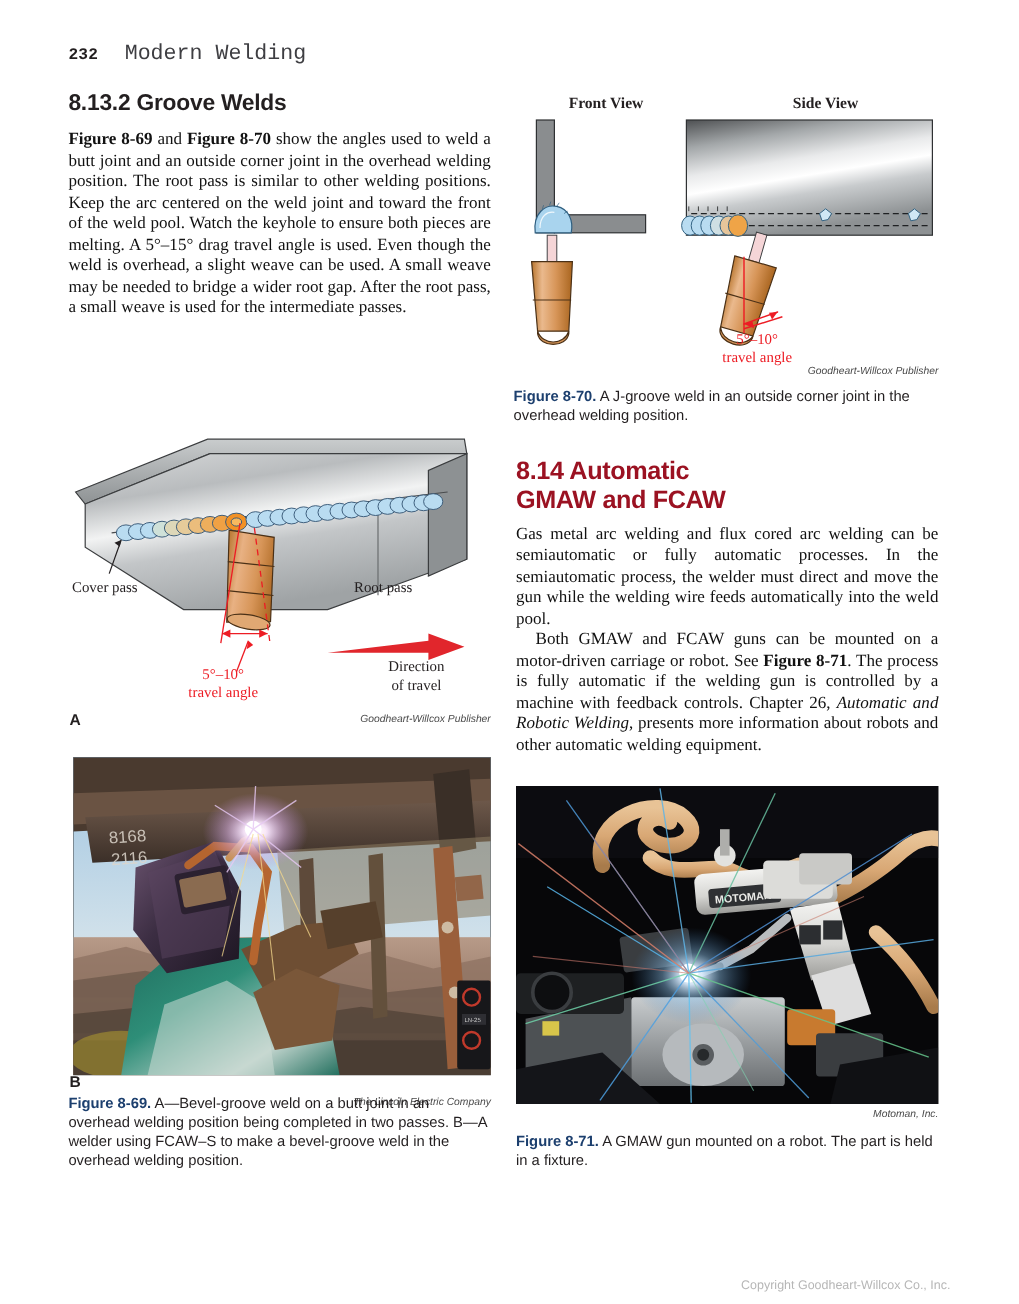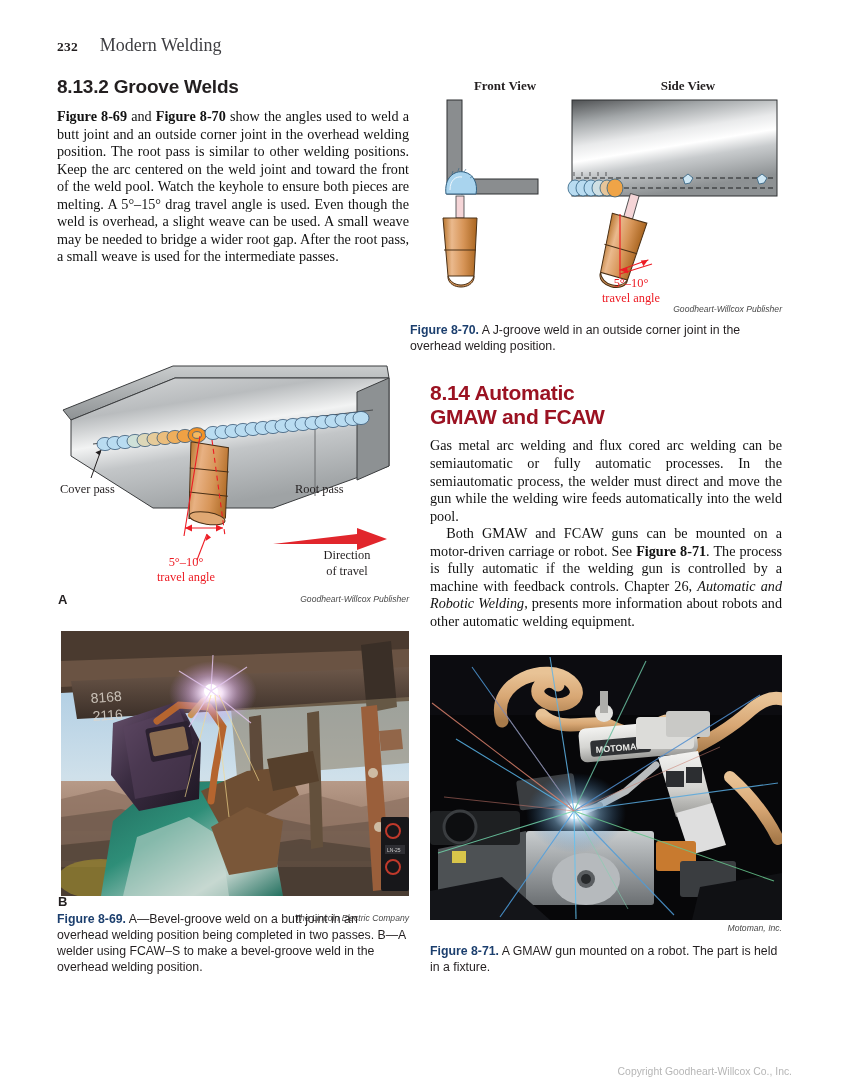--- a/index.html
+++ b/index.html
@@ -21,21 +21,21 @@
     width: 849px; height: 1087px;
     background: #fff;
   }
 
   
   .runhead {
     position: absolute;
     left: 57px; top: 35px;
     display: flex;
     align-items: baseline;
-    font-family: Liberation Serif, serif;
+    font-family: Liberation Mono, monospace;
   }
   .runhead .folio {
     font-size: 13.5px;
     font-weight: bold;
     color: #231f20;
     letter-spacing: .2px;
   }
   .runhead .booktitle {
     font-size: 18px;
     color: #3e3e42;
@@ -438,21 +438,21 @@
         <path d="M218,182 l-7.2,0.6 l2.6,5.6 Z" fill="#ed1c24" stroke="none"></path>
       </g>
     </svg>
 
     <div class="art-label red center" style="left:160px; top:198px; width:82px;">5°–10°</div>
     <div class="art-label red center" style="left:148px; top:213px; width:106px;">travel angle</div>
   </div>
 
   <div class="credit" style="position:absolute; left:582px; top:304px; width:200px;">Goodheart-Willcox Publisher</div>
 
-  <div class="caption" style="position:absolute; left:410px; top:323px; width:355px;">
+  <div class="caption" style="position:absolute; left:428px; top:323px; width:355px;">
     <span class="fignum">Figure 8-70.</span>
     <span>A J-groove weld in an outside corner joint in the overhead welding position.</span>
   </div>
 
   <div style="position:absolute; left:430px; top:381px; width:352px;">
     <h2 class="sec-head-red">
       <span>8.14 Automatic</span><br>
       <span>GMAW and FCAW</span>
     </h2>
 

